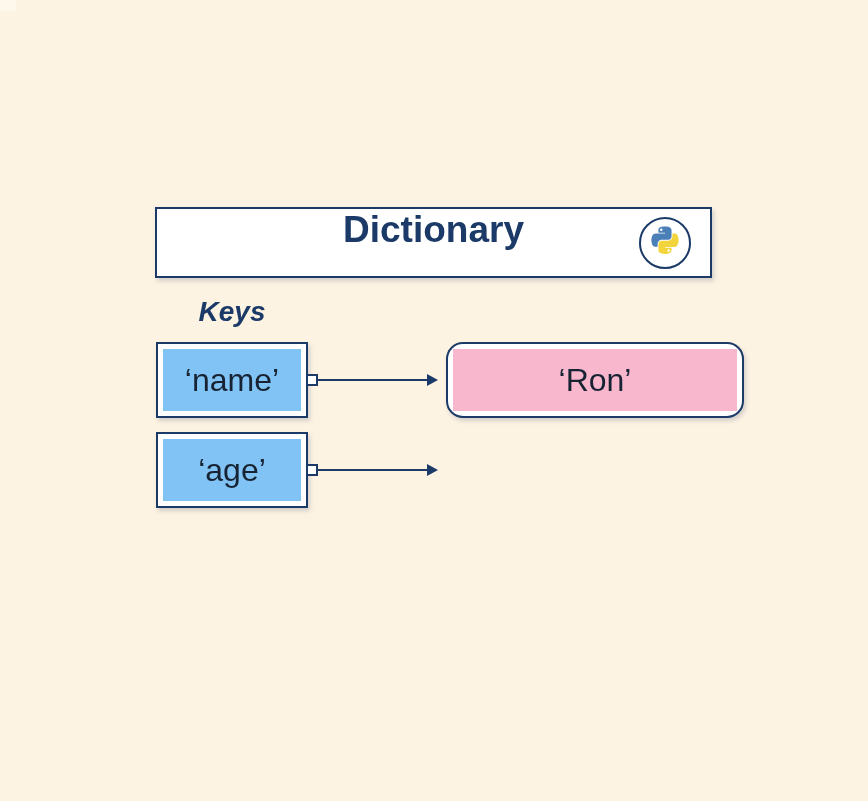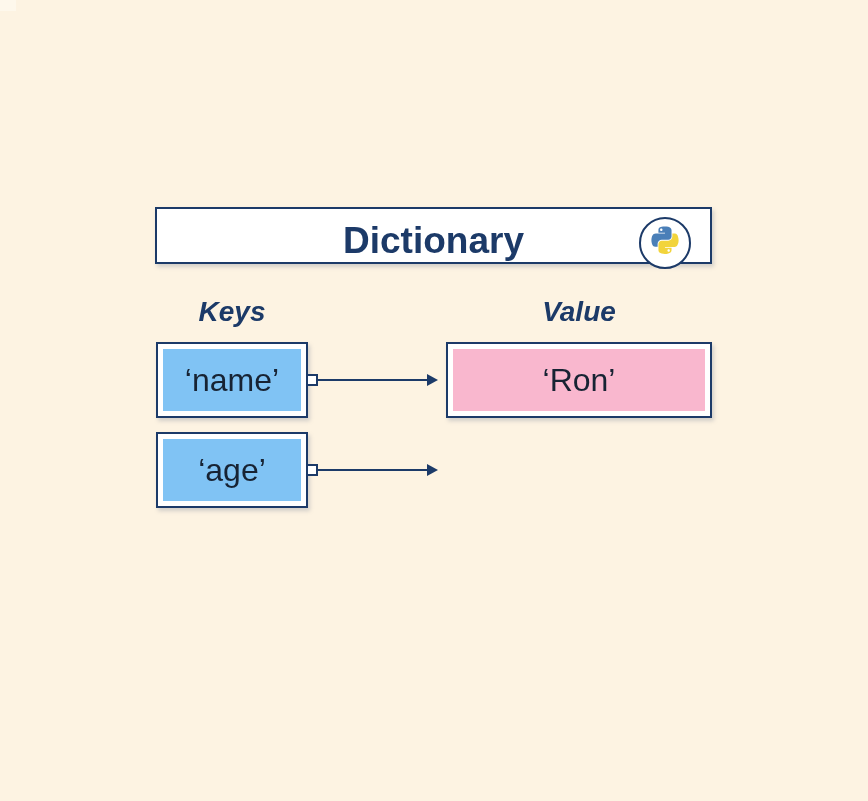--- a/index.html
+++ b/index.html
@@ -12,24 +12,24 @@
     overflow: hidden;
   }
   .corner-patch {
     position: absolute; left: 0; top: 0;
     width: 16px; height: 11px;
     background: #fef8ec;
   }
   
   .title-box {
     position: absolute; left: 155px; top: 207px;
-    width: 557px; height: 57px;
+    width: 557px; height: 71px;
     background: var(--box-bg, #ffffff);
     border: 2px solid var(--navy, #1c3a68);
-    display: flex; align-items: flex-end; justify-content: center;
+    display: flex; align-items: flex-start; justify-content: center;
     box-shadow: 2px 3px 4px rgba(115,125,145,.30);
   }
   .title-text {
     font-size: 37px; font-weight: 600;
     color: var(--navy, #1c3a68);
   }
   .logo-circle {
     position: absolute; right: 19px; top: 8px;
     width: 52px; height: 52px;
     border: 2px solid var(--navy, #1c3a68);
@@ -50,21 +50,21 @@
   
   .row { position: absolute; left: 0; width: 868px; height: 76px; }
   .r0 { top: 342px; padding-left: 16px; } .r1 { top: 432px; } .r2 { top: 515px; }
   .kbox, .vbox {
     position: absolute; top: 0; height: 76px;
     background: var(--box-bg, #ffffff);
     border: 2px solid var(--navy, #1c3a68);
     box-shadow: 2px 3px 4px rgba(115,125,145,.30);
   }
   .kbox { left: 156px; width: 152px; }
-  .vbox { left: 446px; width: 266px; }
+  .vbox { left: 446px; width: 298px; border-radius: 17px; }
   .fill {
     position: absolute; inset: 5px;
     display: flex; align-items: center; justify-content: center;
     font-size: 32px; color: var(--box-text, #172333);
     white-space: nowrap;
   }
   .kfill { background: var(--key-fill, #80c3f4); }
   .vfill { background: var(--value-fill, #f9b7ce); }
   .connector {
     position: absolute; left: 306px; top: 32px;
@@ -96,21 +96,20 @@
     <span class="title-text">Dictionary</span>
     <span class="logo-circle">
       <svg class="py" viewBox="0 0 128 128" aria-hidden="true">
         <path fill="var(--python-blue,#4a7fb8)" d="M63.4 2c-4.2 0-8.3.4-11.8 1-10.5 1.9-12.4 5.7-12.4 12.9v9.4h24.7v3.1H30c-7.2 0-13.5 4.3-15.4 12.5-2.3 9.4-2.4 15.3 0 25.1 1.7 7.3 5.9 12.5 13.1 12.5h8.5V67.2c0-8.1 7.1-15.3 15.4-15.3h24.7c6.9 0 12.3-5.7 12.3-12.6V15.9c0-6.7-5.6-11.7-12.3-12.8-4.3-.7-8.7-1.1-12.9-1.1zM50 9.6c2.6 0 4.6 2.1 4.6 4.7 0 2.6-2.1 4.7-4.6 4.7-2.6 0-4.6-2.1-4.6-4.7 0-2.6 2.1-4.7 4.6-4.7z"></path>
         <path fill="var(--python-yellow,#f2d43c)" d="M91.7 28.4v11c0 8.5-7.2 15.7-15.4 15.7H51.6c-6.8 0-12.3 5.8-12.3 12.5v23.5c0 6.7 5.8 10.6 12.3 12.5 7.8 2.3 15.3 2.7 24.7 0 6.2-1.8 12.3-5.4 12.3-12.5v-9.4H63.9v-3.1H101c7.2 0 9.9-5 12.3-12.5 2.6-7.7 2.5-15.2 0-25.1-1.8-7.1-5.2-12.6-12.3-12.6h-9.3zM77.8 87.9c2.6 0 4.6 2.1 4.6 4.7 0 2.6-2.1 4.7-4.6 4.7-2.6 0-4.6-2.1-4.6-4.7 0-2.6 2.1-4.7 4.6-4.7z"></path>
       </svg>
     </span>
   </div>
 
   <div class="col-label keys">Keys</div>
-  <div class="col-label value">Value</div>
 
   <div class="row r0">
     <div class="kbox">
       <div class="fill kfill">‘name’</div>
     </div>
     <span class="connector"></span>
     <span class="aline"></span>
     <span class="ahead"></span>
     <div class="vbox">
       <div class="fill vfill">‘Ron’</div>

